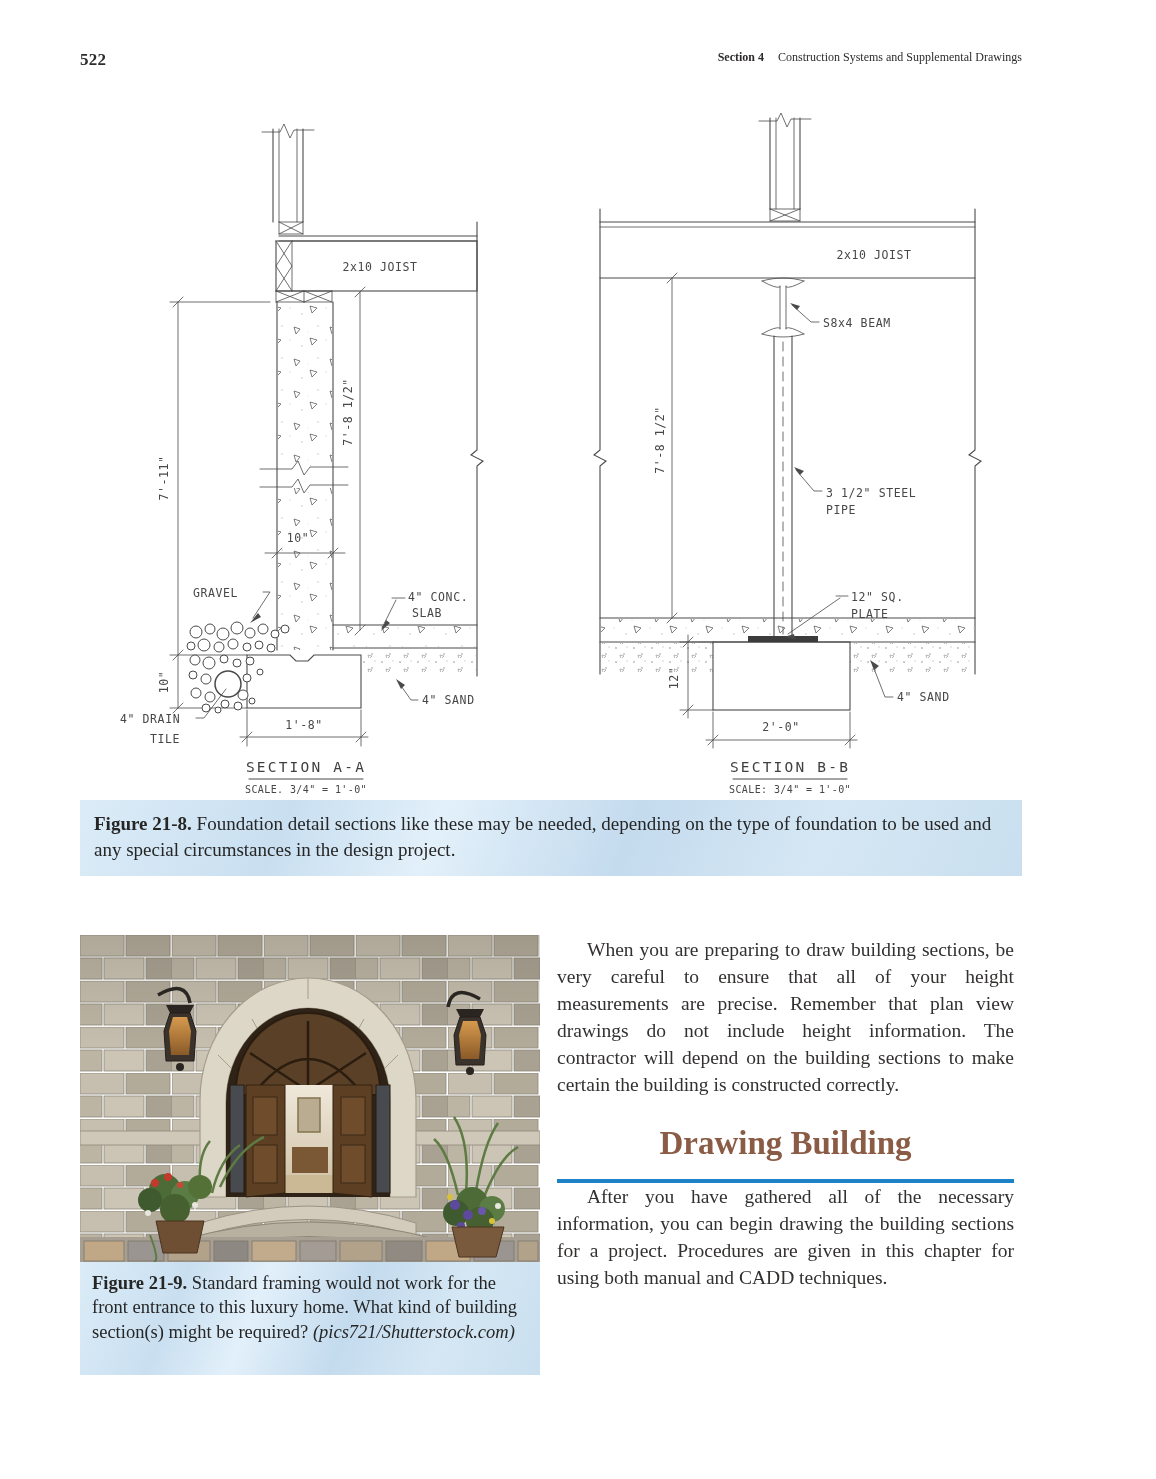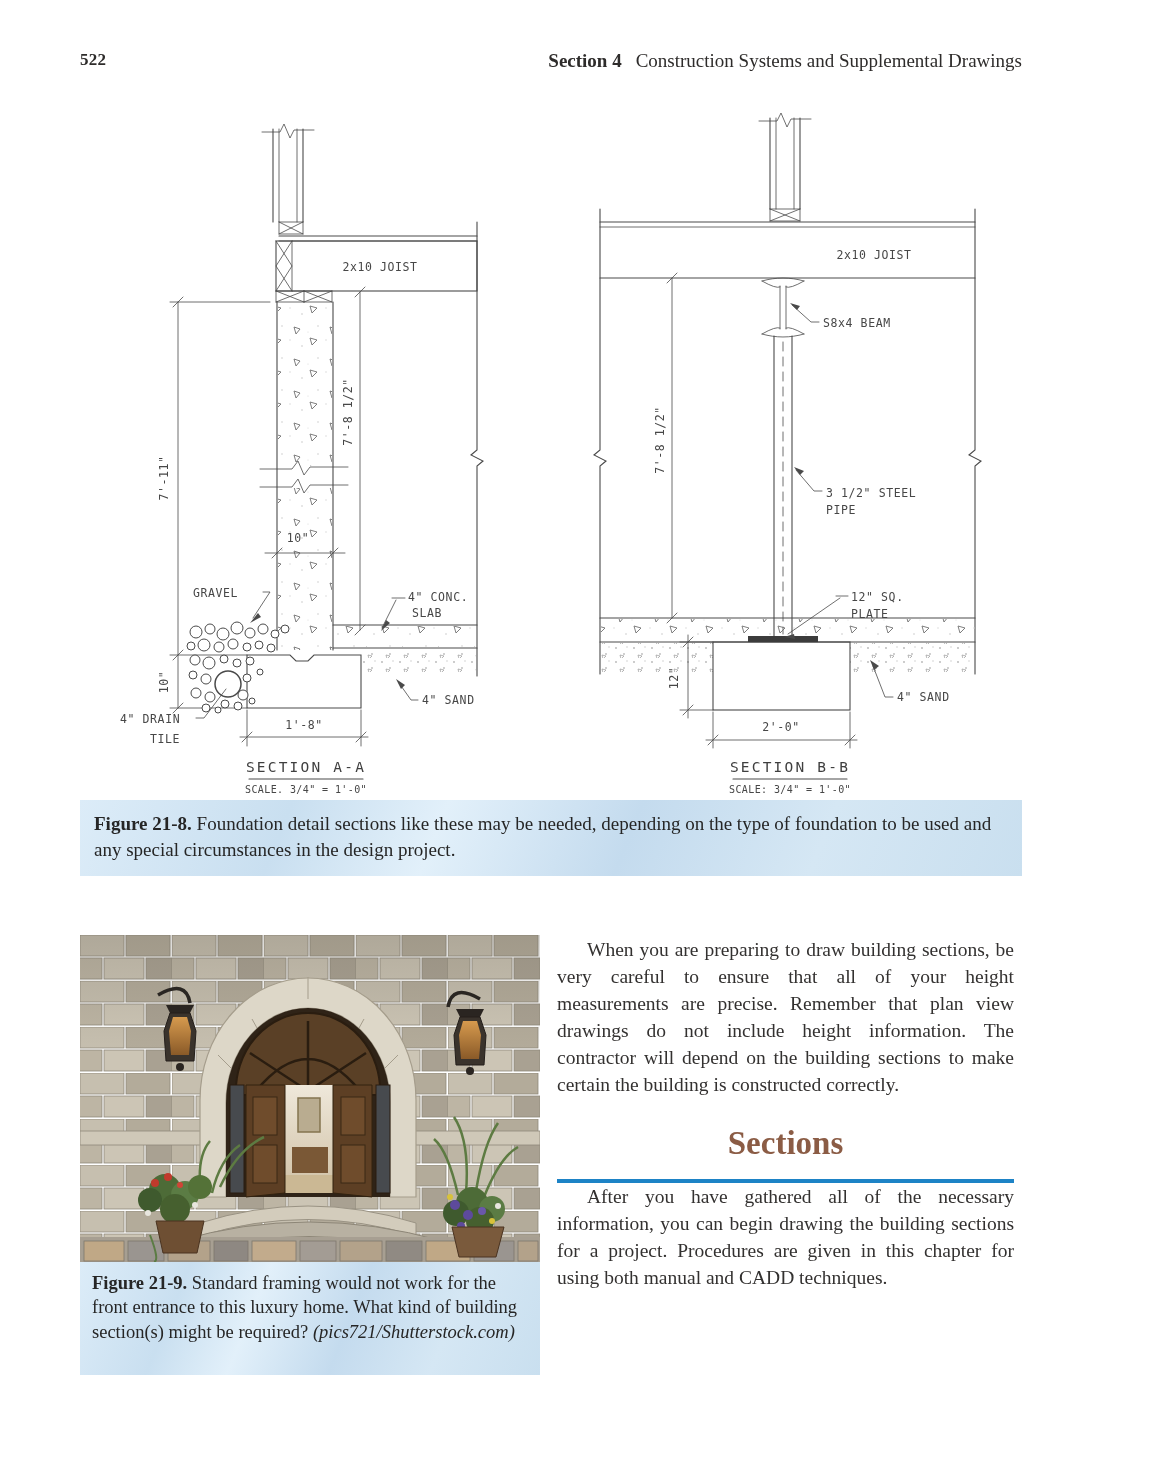--- a/index.html
+++ b/index.html
@@ -1,21 +1,21 @@
 <!DOCTYPE html>
 <html><head>
 <meta charset="utf-8">
 <style>
   html,body{margin:0;padding:0;background:#ffffff;}
   body{width:1156px;height:1479px;position:relative;font-family:"Liberation Serif",serif;color:#2e2c2b;}
 
   
   .pagehead{position:absolute;left:80px;top:50px;width:942px;display:flex;align-items:flex-start;}
   .pagenum{font-weight:bold;font-size:17px;letter-spacing:.3px;}
-  .headright{margin-left:auto;font-size:19px;}
+  .headright{margin-left:auto;font-size:12px;}
   .headright b{margin-right:14px;}
 
   
   svg.drawing{position:absolute;left:0;top:0;}
   .ln{stroke:#4a4a4a;stroke-width:1.1;fill:none;stroke-linecap:round;}
   .thin{stroke-width:.8;}
   .lbl{font-family:"DejaVu Sans Mono",monospace;font-size:11.5px;fill:#474747;letter-spacing:.6px;}
   .ttl{font-family:"DejaVu Sans Mono",monospace;font-size:14.5px;fill:#3f3f3f;letter-spacing:2.2px;}
   .scl{font-family:"DejaVu Sans Mono",monospace;font-size:10px;fill:#474747;letter-spacing:.4px;}
   .arr{fill:#4a4a4a;stroke:none;}
@@ -382,17 +382,17 @@
 
 <div class="capband cap9">
   <span class="cap-b">Figure 21-9.</span>
   <span>Standard framing would not work for the front entrance to this luxury home. What kind of building section(s) might be required?</span>
   <span class="cap-i">(pics721/Shutterstock.com)</span>
 </div>
 
 <div class="rightcol">
   <p class="body-p">When you are preparing to draw building sections, be very careful to ensure that all of your height measurements are precise. Remember that plan view drawings do not include height information. The contractor will depend on the building sections to make certain the building is constructed correctly.</p>
   <h2 class="headline">
-    <div>Sections</div>
+    <div>Drawing Building</div>
   </h2>
   <div class="bluerule"></div>
   <p class="body-p p2">After you have gathered all of the necessary information, you can begin drawing the building sections for a project. Procedures are given in this chapter for using both manual and CADD techniques.</p>
 </div>
 
 </body></html>

